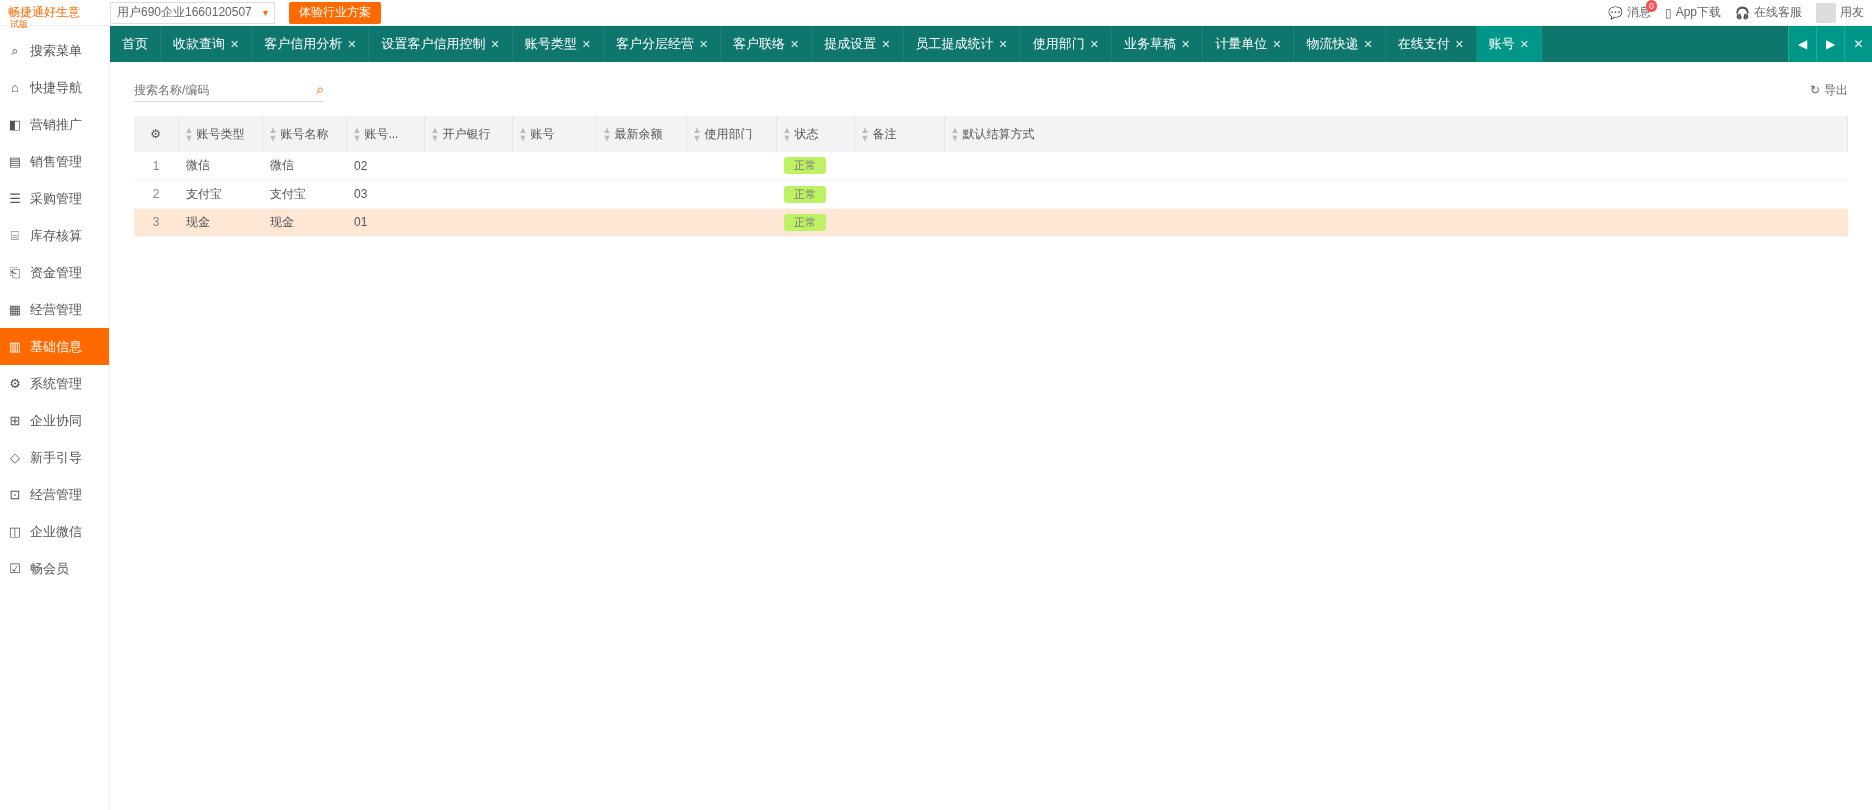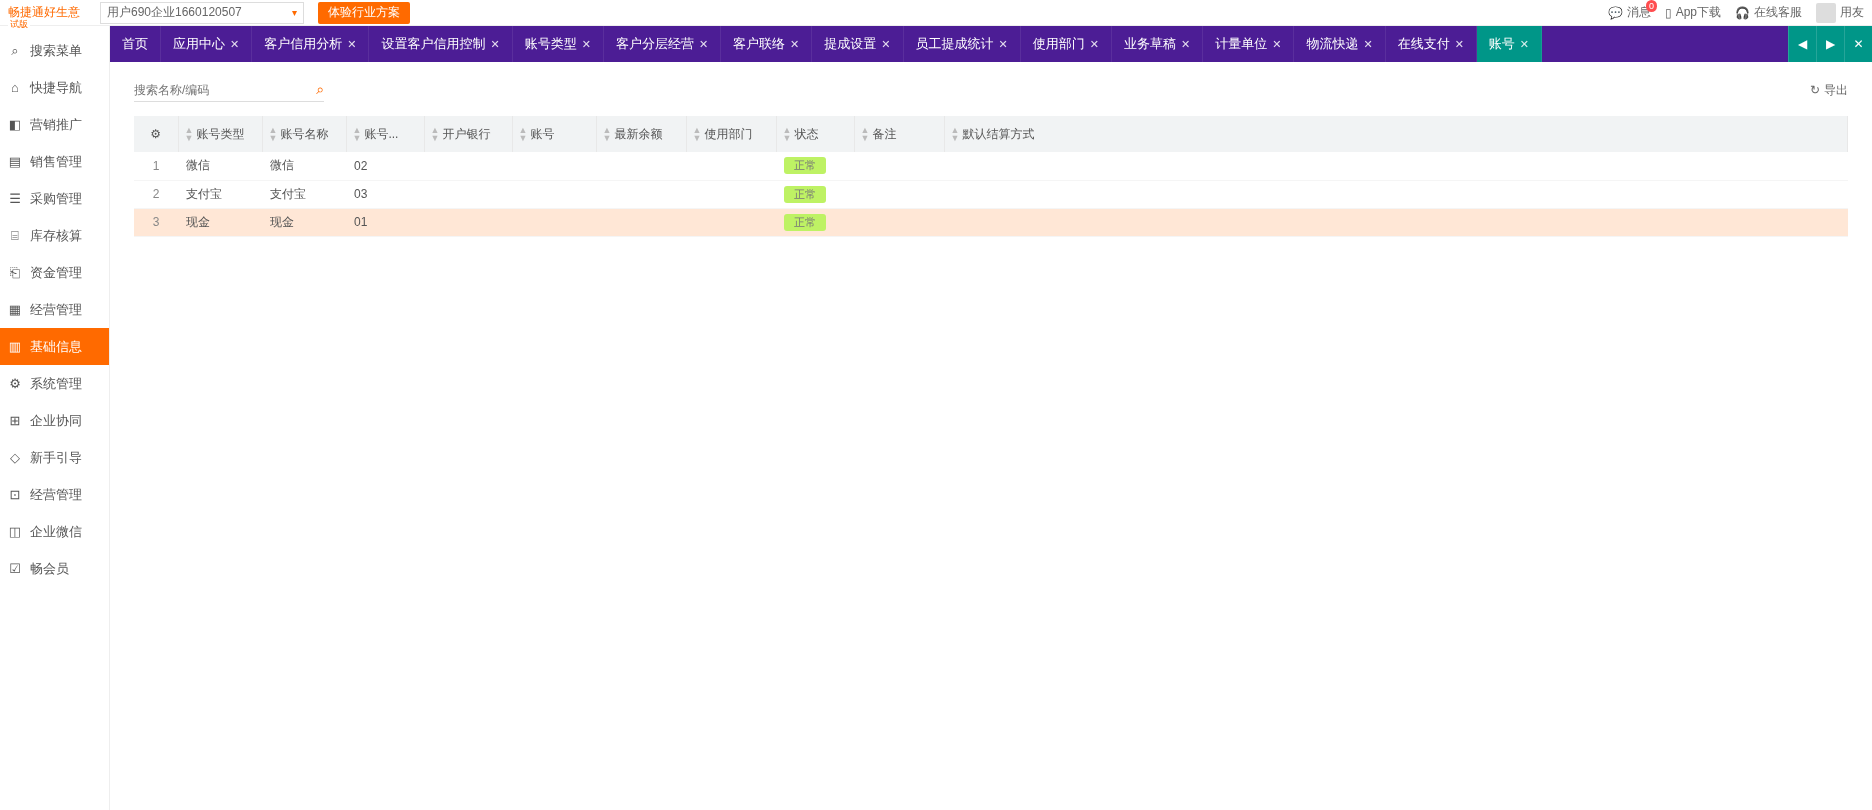--- a/index.html
+++ b/index.html
@@ -1,38 +1,38 @@
 <!DOCTYPE html>
 <html><head>
 <meta charset="utf-8">
 <style>
 * { margin: 0; padding: 0; box-sizing: border-box; font-family: "Microsoft YaHei", Arial, sans-serif; }
 body { background: #fff; font-size: 12px; color: #333; overflow: hidden; }
 
 .topbar { height: 26px; display: flex; align-items: center; padding: 0 8px; border-bottom: 1px solid #eee; position: relative; }
 .logo { color: #ff6a00; font-weight: normal; font-size: 12px; margin-right: 6px; white-space: nowrap; }
 .logo-sub { position: absolute; left: 8px; top: 18px; font-size: 9px; color: #ff6a00; background:#fff; padding:0 2px;}
-.org-select { width: 204px; height: 22px; border: 1px solid #ddd; display: flex; align-items: center; padding: 0 6px; font-size: 12px; color: #666; position: relative; margin-left: 14px; }
+.org-select { width: 165px; height: 22px; border: 1px solid #ddd; display: flex; align-items: center; padding: 0 6px; font-size: 12px; color: #666; position: relative; margin-left: 24px; }
 .org-select .chev { margin-left: auto; color: #ff6a00; font-size: 10px; }
 .trial-btn { background: #ff6a00; color: #fff; height: 22px; padding: 0 10px; display: flex; align-items: center; margin-left: 14px; font-size: 12px; border-radius: 2px; }
 .top-right { margin-left: auto; display: flex; align-items: center; gap: 14px; color: #666; }
 .tr-item { display: flex; align-items: center; gap: 4px; font-size: 12px; cursor: pointer; position: relative; }
 .badge { position: absolute; top: -4px; right: -6px; background: #ff4d4f; color: #fff; border-radius: 8px; font-size: 9px; padding: 0 3px; line-height: 12px; }
 .avatar { width: 20px; height: 20px; background: #ddd; border-radius: 2px; display:inline-block; }
 
 .layout { display: flex; height: calc(100vh - 26px); }
 
 .sidebar { width: 110px; background: #fff; border-right: 1px solid #eee; padding-top: 6px; flex-shrink: 0; }
 .side-item { height: 37px; display: flex; align-items: center; padding: 0 8px; gap: 8px; color: #555; cursor: pointer; font-size: 13px; }
 .side-item.active { background: #ff6a00; color: #fff; }
 .side-icon { width: 14px; height: 14px; display: inline-flex; align-items: center; justify-content: center; font-size: 13px; }
 
 .main { flex: 1; display: flex; flex-direction: column; min-width: 0; }
 
-.tabbar { height: 36px; background: #4c1d95; display: flex; align-items: stretch; color: #fff; position: relative; }
+.tabbar { height: 36px; background: #0f766e; display: flex; align-items: stretch; color: #fff; position: relative; }
 .tabs-scroll { display: flex; flex: 1; overflow: hidden; }
 .tab { display: flex; align-items: center; padding: 0 12px; gap: 5px; white-space: nowrap; cursor: pointer; font-size: 13px; border-right: 1px solid rgba(255,255,255,0.08); }
 .tab.active { background: #009688; }
 .tab .x { font-size: 11px; opacity: .85; }
 .tab-controls { display: flex; }
 .tab-ctrl { width: 28px; display: flex; align-items: center; justify-content: center; background: #009688; border-left: 1px solid rgba(255,255,255,0.15); cursor: pointer; font-size: 12px; }
 
 .content { flex: 1; background: #fff; padding: 16px 24px; overflow: auto; }
 
 .toolbar { display: flex; align-items: center; margin-bottom: 14px; }
@@ -150,21 +150,21 @@
       </div>
     </div>
 
   <div class="main">
     <div class="tabbar">
       <div class="tabs-scroll" id="tabs">
           <div class="tab">
             <span>首页</span>
           </div>
           <div class="tab">
-            <span>应用中心</span>
+            <span>收款查询</span>
             <span class="x">✕</span>
           </div>
           <div class="tab">
             <span>客户信用分析</span>
             <span class="x">✕</span>
           </div>
           <div class="tab">
             <span>设置客户信用控制</span>
             <span class="x">✕</span>
           </div>

